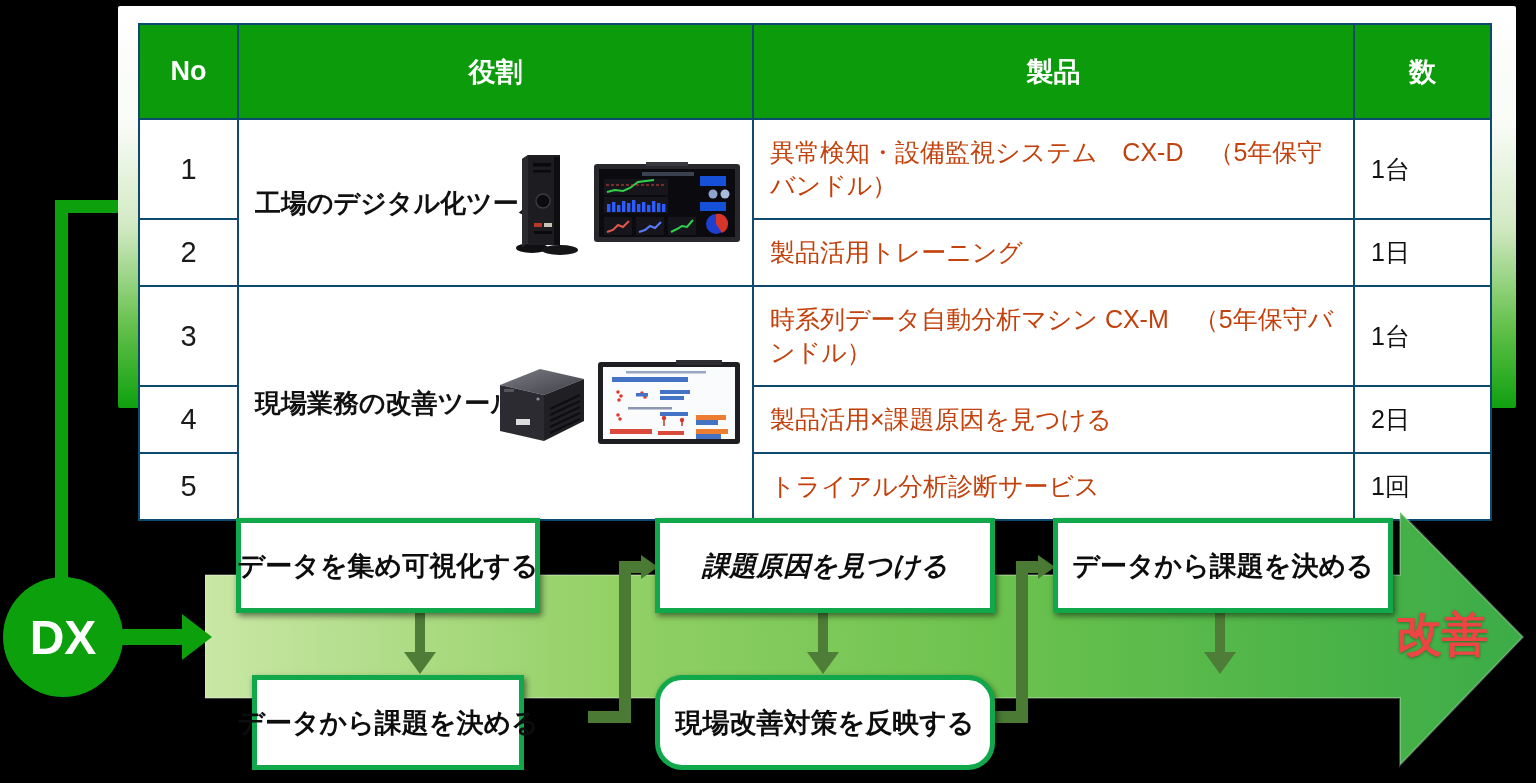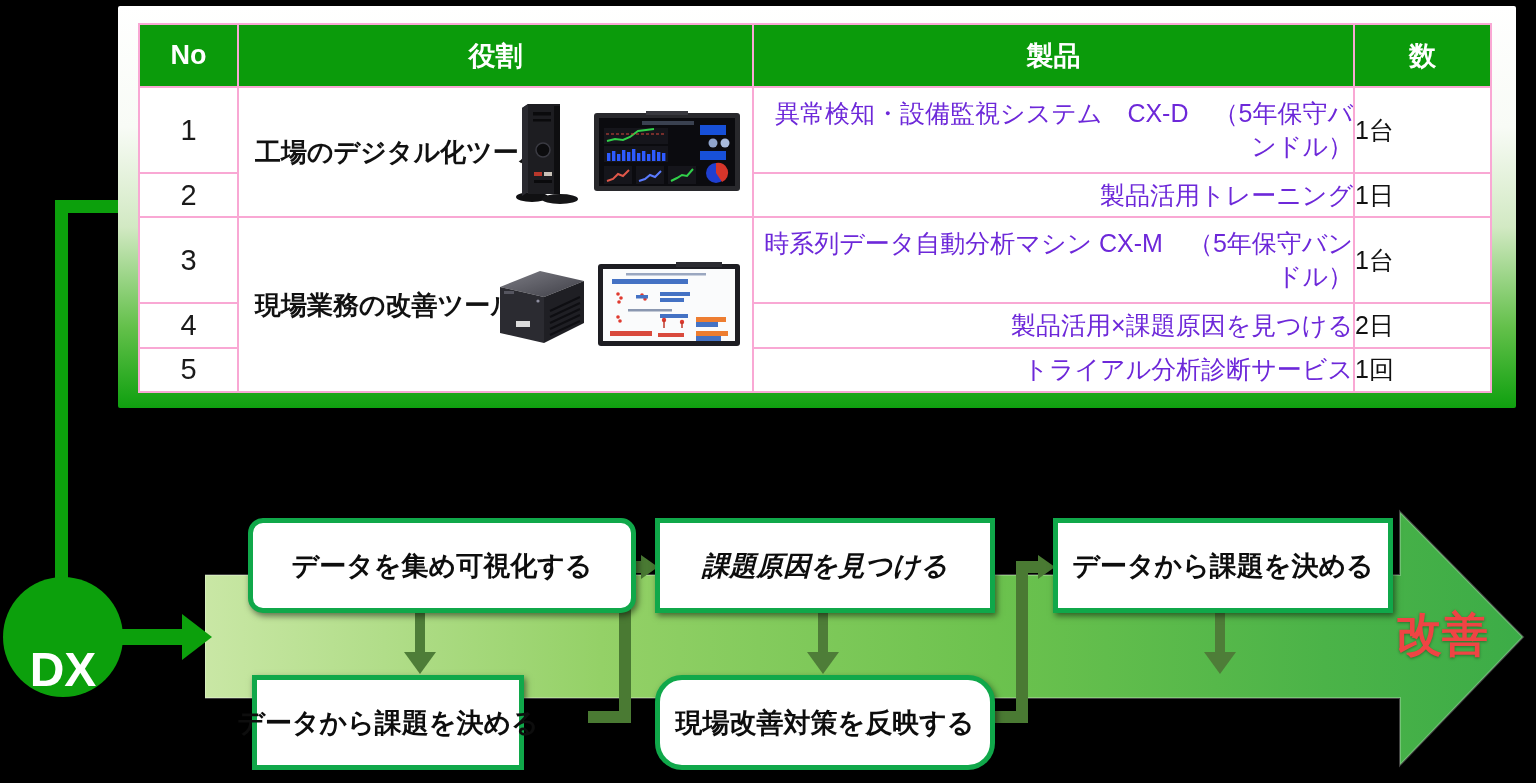--- a/index.html
+++ b/index.html
@@ -5,50 +5,50 @@
   html,body{margin:0;padding:0;background:#000;}
   body{font-family:"Liberation Sans", sans-serif; -webkit-font-smoothing:antialiased;}
   .stage{position:relative;width:1536px;height:783px;background:#000;overflow:hidden;}
 
   
   .panel{position:absolute;left:118px;top:6px;width:1398px;height:402px;
     background:linear-gradient(to bottom,#ffffff 0%,#f8fbf6 30%,#d2e9c3 55%,#63c04a 80%,#0fa00f 100%);
     border-radius:2px;}
   table.products{position:absolute;left:20px;top:17px;width:1352px;height:370px;
     border-collapse:collapse;table-layout:fixed;background:#fff;}
-  table.products th,table.products td{border:2px solid #f9a8d4;padding:0;overflow:hidden;}
+  table.products th,table.products td{border:2px solid #0c4a6e;padding:16px;overflow:hidden;}
   table.products thead th{background:#0b9b0b;color:#fff;font-weight:bold;font-size:27px;height:61px;text-align:center;}
   td.no{ text-align:center;font-size:29px;color:#1a1a1a;}
-  td.prod{font-size:25px;color:#6d28d9;padding-left:14px;text-align:right;}
+  td.prod{font-size:25px;color:#c2410c;padding-left:14px;text-align:left;}
   td.qty{ text-align:left;font-size:25px;color:#111;}
   td.role{position:relative;background:#fff;}
   .role-label{position:absolute;left:16px;top:50%;transform:translateY(-50%);
     font-size:26px;font-weight:bold;color:#111;white-space:nowrap;}
   .devices{position:absolute;right:12px;top:50%;transform:translateY(-50%);
     display:flex;align-items:center;gap:10px;}
 
   
   .conn{position:absolute;background:#0ca00c;}
   .conn-h{left:55px;top:200px;width:64px;height:13px;}
   .conn-v{left:55px;top:200px;width:13px;height:382px;}
 
   
   .dx-circle{position:absolute;left:3px;top:577px;width:120px;height:120px;border-radius:50%;
-    background:#0ca00c;display:flex;align-items:flex-end;justify-content:center;
+    background:#0ca00c;display:flex;align-items:center;justify-content:center;
     color:#fff;font-weight:bold;font-size:48px;}
   .flow-svg{position:absolute;}
   .kaizen{position:absolute;left:1386px;top:603px;width:112px;height:64px;
     display:flex;align-items:center;justify-content:center;
     color:#ef4444;font-weight:bold;font-size:46px;text-shadow:0 1px 3px rgba(0,0,0,.35);}
   .step-box{position:absolute;width:340px;height:95px;background:#fff;
     border:5px solid #10a84a;box-sizing:border-box;
     display:flex;align-items:center;justify-content:center;
     font-size:27px;font-weight:bold;color:#0d0d0d;white-space:nowrap;
     box-shadow:2px 3px 6px rgba(0,0,0,.5);}
-  .b1t{left:248px;top:518px;width:388px;border-radius:15px;}
+  .b1t{left:236px;top:518px;width:304px;}
   .b2t{left:655px;top:518px;font-style:italic;}
   .b3t{left:1053px;top:518px;}
   .b1b{left:252px;top:675px;width:272px;}
   .b2b{left:655px;top:675px;border-radius:27px;}
   .b3b{left:1053px;top:675px;}
 </style>
 </head>
 <body>
 
 <div class="stage">

